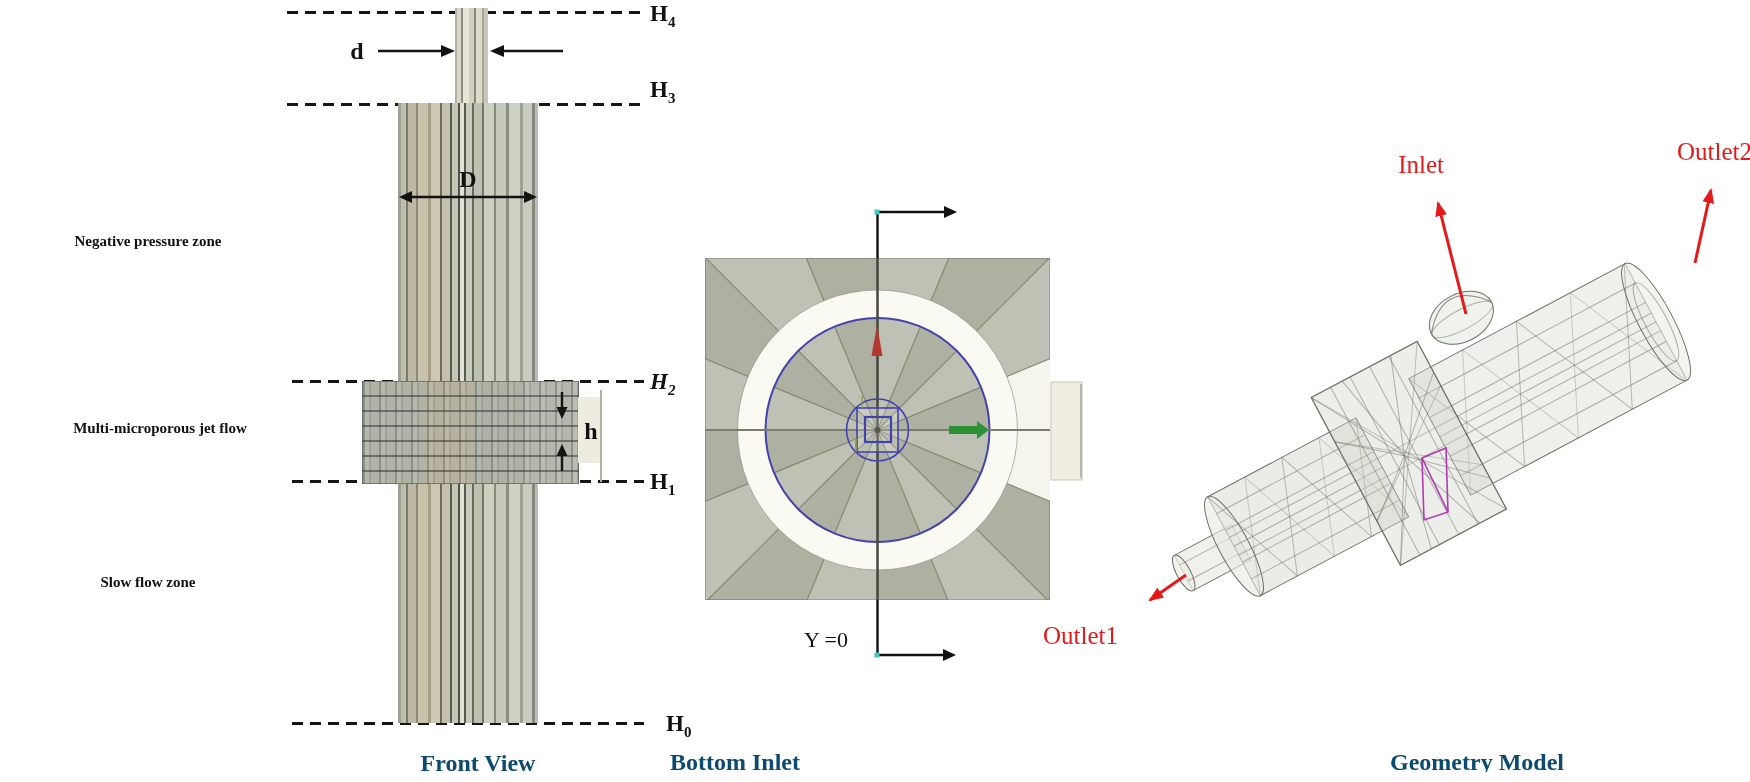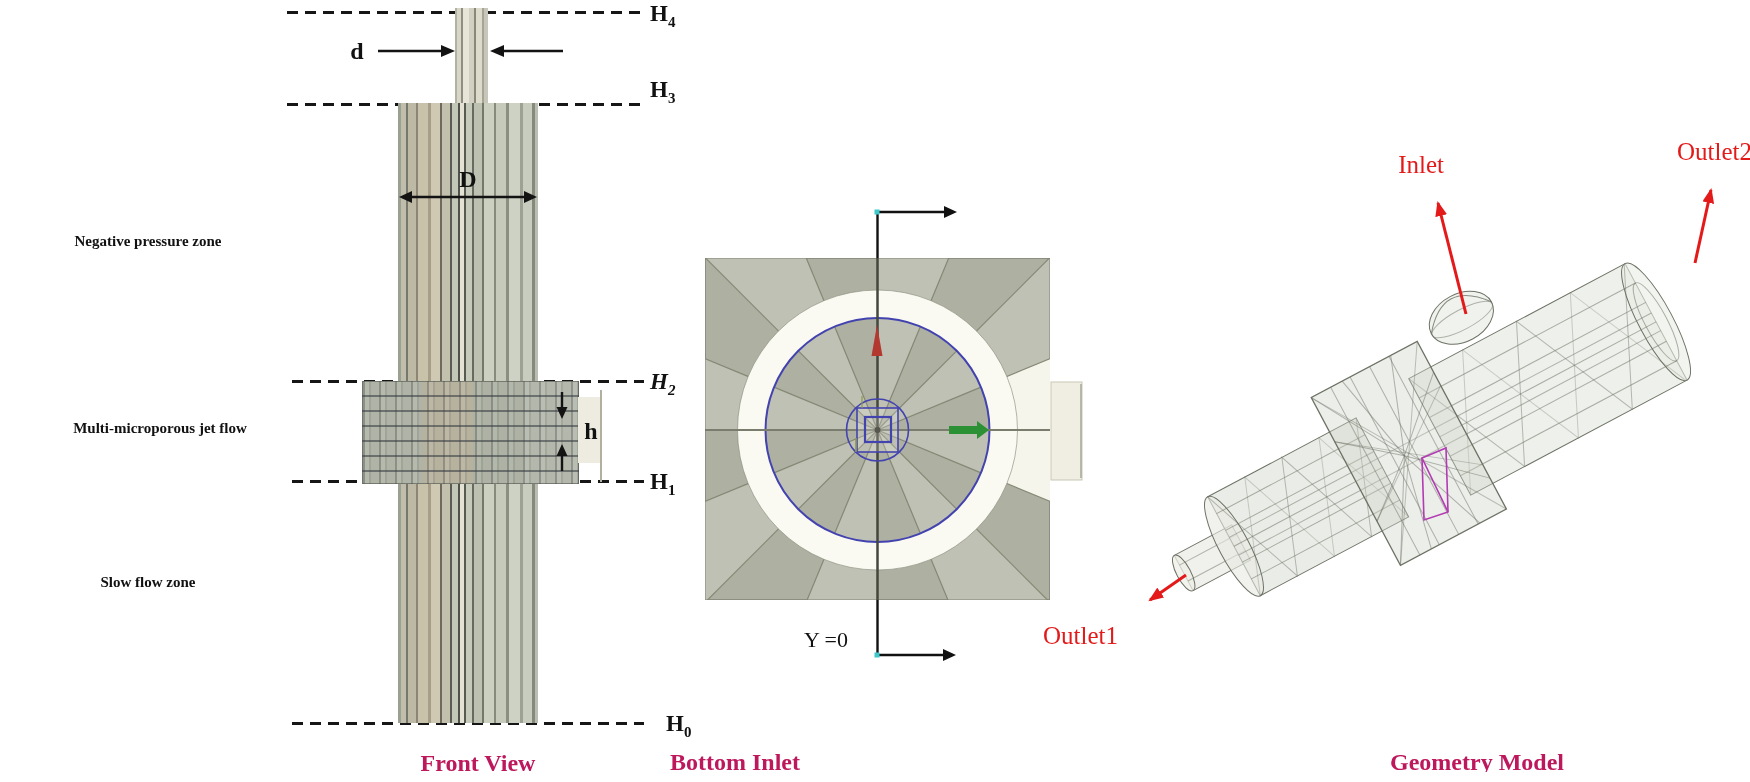--- a/index.html
+++ b/index.html
@@ -3,21 +3,21 @@
 <meta charset="utf-8">
 <style>
   html,body{margin:0;padding:0;background:#fff;}
   #canvas{position:relative;width:1750px;height:772px;background:#ffffff;overflow:hidden;
           font-family:"Liberation Serif","DejaVu Serif",serif;}
   .abs{position:absolute;}
   .dash{height:3px;background:repeating-linear-gradient(90deg,#161616 0 11px,transparent 11px 18px);}
   .hlab{font-weight:bold;font-size:23px;color:#111;line-height:1;}
   .hlab sub{font-size:15px;}
   .zone{font-weight:bold;font-size:15px;color:#111;text-align:center;white-space:nowrap;}
-  .cap{font-weight:bold;font-size:24px;color:#be185d;text-align:center;white-space:nowrap;}
+  .cap{font-weight:bold;font-size:24px;color:#0c4a6e;text-align:center;white-space:nowrap;}
   .dim{font-weight:bold;font-size:24px;color:#111;text-align:center;line-height:1;}
   .red-lab{font-size:25px;color:var(--ann,#e41a1a);text-align:right;white-space:nowrap;line-height:1;}
   .yzero{font-size:22px;font-weight:normal;color:#111;white-space:nowrap;}
 
   
   .tube-narrow{
     background:linear-gradient(90deg,
       #b3b1a2 0 2px,#d8d6c8 2px 6px,#8f8e80 6px 8px,#e7e5d8 8px 14px,
       #d2d0c2 14px 19px,#898878 19px 21px,#dddccc 21px 27px,#a5a495 27px 29px,#c8c6b8 29px 33px);
   }

